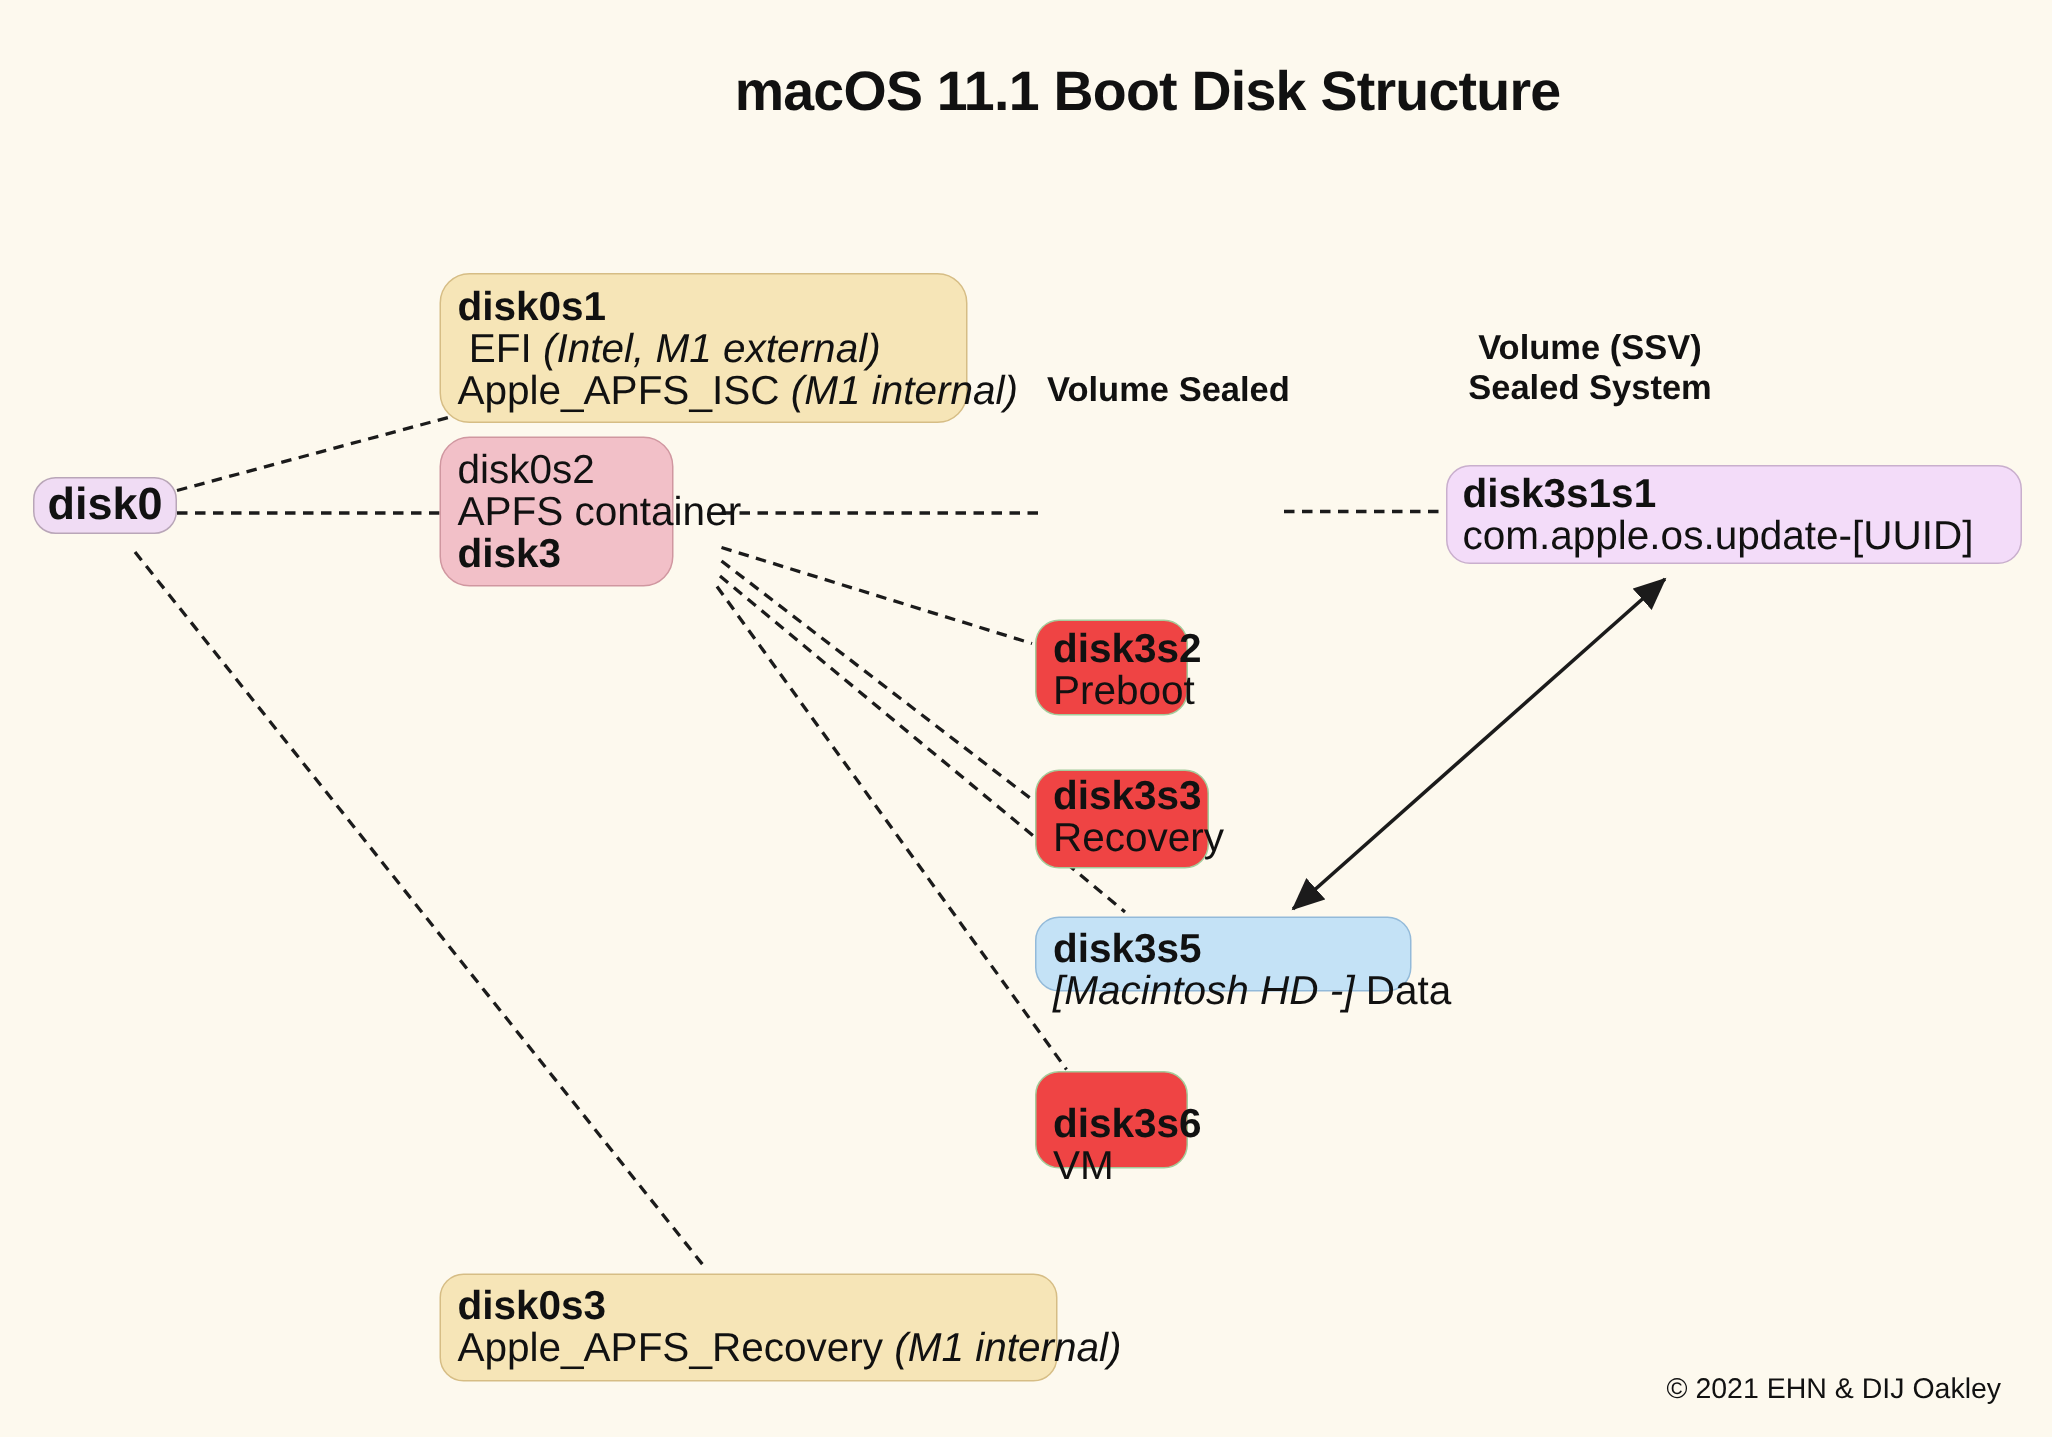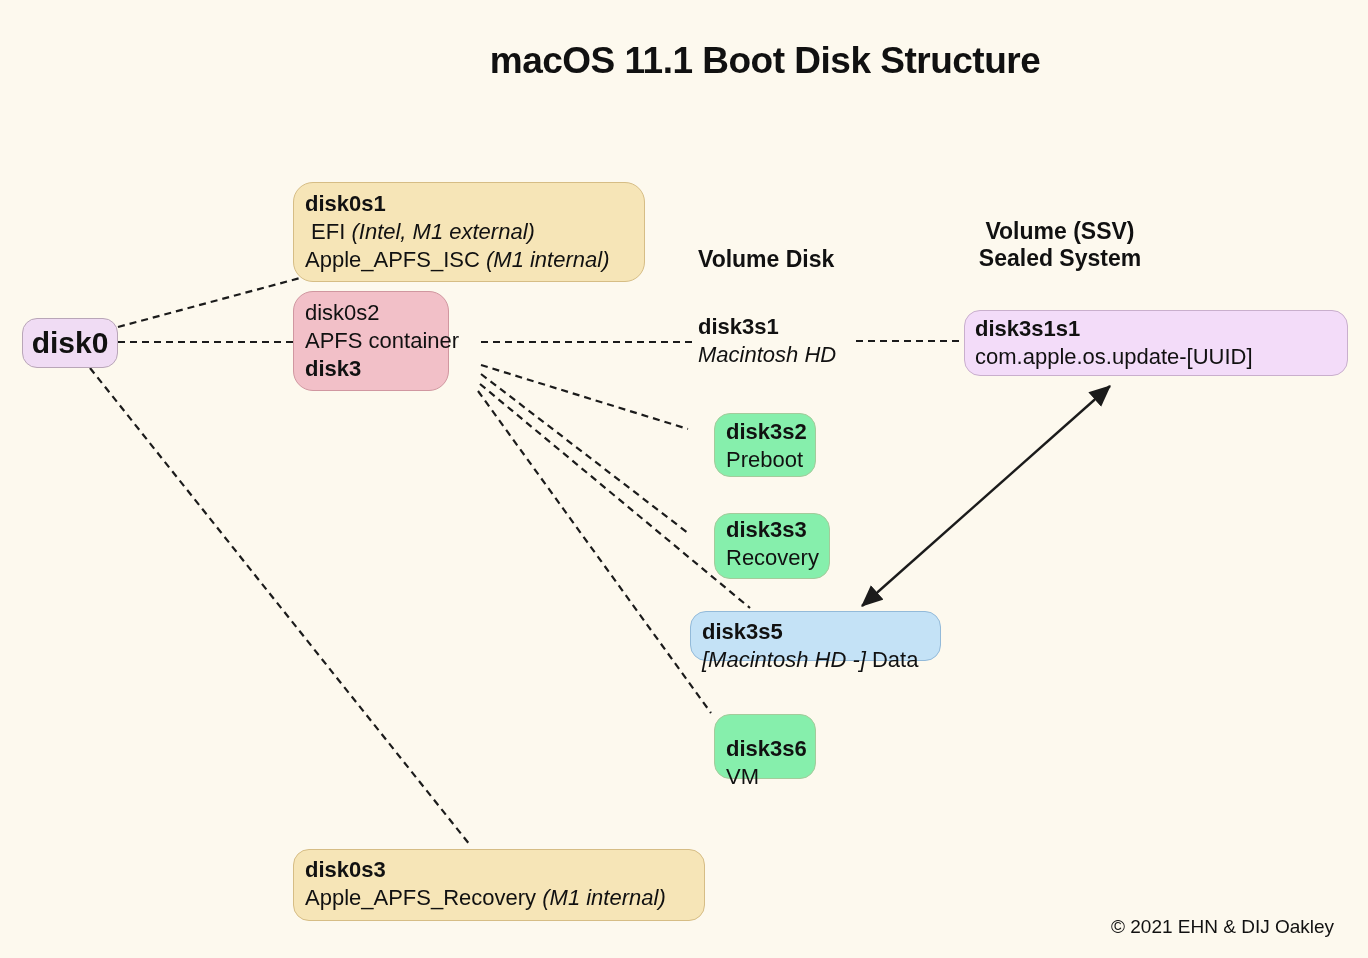--- a/index.html
+++ b/index.html
@@ -17,32 +17,32 @@
   .title {
     position:absolute; left:162px; top:40px; width:1206px;
     text-align:center; font-size:37px; font-weight:bold; margin:0;
     letter-spacing:-0.5px; white-space:pre;
   }
 
   .node {
     position:absolute; box-sizing:border-box;
     border:1.6px solid; 
   }
-  .ln { font-size:22px; line-height:28px; white-space:pre; }
+  .ln { font-size:27px; line-height:28px; white-space:pre; }
   .b { font-weight:bold; }
   .i { font-style:italic; }
 
   .lilac  { background:#f0dcf4; border-color:#b9a6b8; }
   .lilac2 { background:#f3dcf9; border-color:#c9afcd; }
   .tan    { background:#f6e5b7; border-color:#d6bd85; }
   .pink   { background:#f2c0c8; border-color:#d097a0; }
-  .green  { background:#86efac; border-color:#a4cb9b;margin-left:24px; }
+  .green  { background:#ef4444; border-color:#a4cb9b; }
   .blue   { background:#c4e2f6; border-color:#93bad9; }
 
-  .n-disk0 { left:22px; top:318px; width:96px; height:50px; border-radius:15px;
+  .n-disk0 { left:22px; top:318px; width:96px; height:38px; border-radius:15px;
              display:flex; align-items:center; justify-content:center;
              font-size:30px; font-weight:bold; }
   .n-disk0s1 { left:293px; top:182px; width:352px; height:100px; border-radius:20px; padding:7px 11px; }
   .n-disk0s2 { left:293px; top:291px; width:156px; height:100px; border-radius:20px; padding:7px 11px; }
   .n-disk3s1s1 { left:964px; top:310px; width:384px; height:66px; border-radius:16px; padding:4px 10px; }
   .n-disk3s2 { left:690px; top:413px; width:102px; height:64px; border-radius:16px; padding:4px 11px; }
   .n-disk3s3 { left:690px; top:513px; width:116px; height:66px; border-radius:16px; padding:2px 11px; }
   .n-disk3s5 { left:690px; top:611px; width:251px; height:50px; border-radius:16px; padding:6px 11px; }
   .n-disk3s6 { left:690px; top:714px; width:102px; height:65px; border-radius:16px; padding:20px 11px; }
   .n-disk0s3 { left:293px; top:849px; width:412px; height:72px; border-radius:16px; padding:6px 11px; }
@@ -74,21 +74,21 @@
       <line x1="481" y1="365" x2="688" y2="429"></line>
       <line x1="481" y1="374" x2="688" y2="533"></line>
       <line x1="480" y1="384" x2="750" y2="608"></line>
       <line x1="478" y1="391" x2="711" y2="713"></line>
     </g>
     <line x1="862" y1="606" x2="1110" y2="386" stroke="#1b1b1b" stroke-width="2.4" marker-start="url(#ah)" marker-end="url(#ah)"></line>
   </svg>
 
   <h1 class="title">macOS 11.1 Boot Disk Structure</h1>
 
-  <div class="free hdr-vg">Volume Disk</div>
+  <div class="free hdr-vg">Volume Sealed</div>
 
   <div class="free hdr-ssv">
     <div>Volume (SSV)</div>
     <div>Sealed System</div>
   </div>
 
   <div class="node lilac n-disk0">
     <span>disk0</span>
   </div>
 
@@ -97,24 +97,20 @@
     <div class="ln"><span> EFI </span><span class="i">(Intel, M1 external)</span></div>
     <div class="ln"><span>Apple_APFS_ISC </span><span class="i">(M1 internal)</span></div>
   </div>
 
   <div class="node pink n-disk0s2">
     <div class="ln">disk0s2</div>
     <div class="ln">APFS container</div>
     <div class="ln b">disk3</div>
   </div>
 
-  <div class="free t-disk3s1">
-    <div class="ln b">disk3s1</div>
-    <div class="ln i">Macintosh HD</div>
-  </div>
 
   <div class="node lilac2 n-disk3s1s1">
     <div class="ln b">disk3s1s1</div>
     <div class="ln">com.apple.os.update-[UUID]</div>
   </div>
 
   <div class="node green n-disk3s2">
     <div class="ln b">disk3s2</div>
     <div class="ln">Preboot</div>
   </div>

